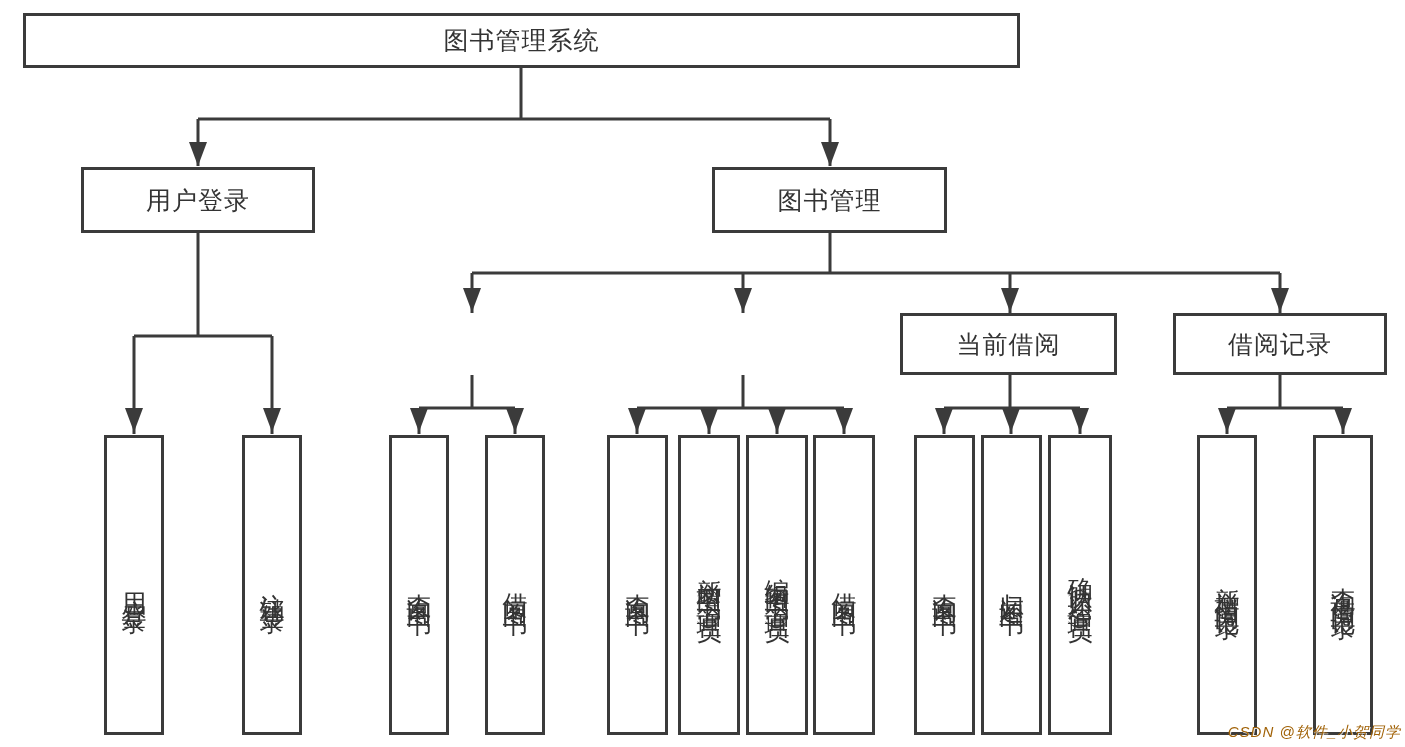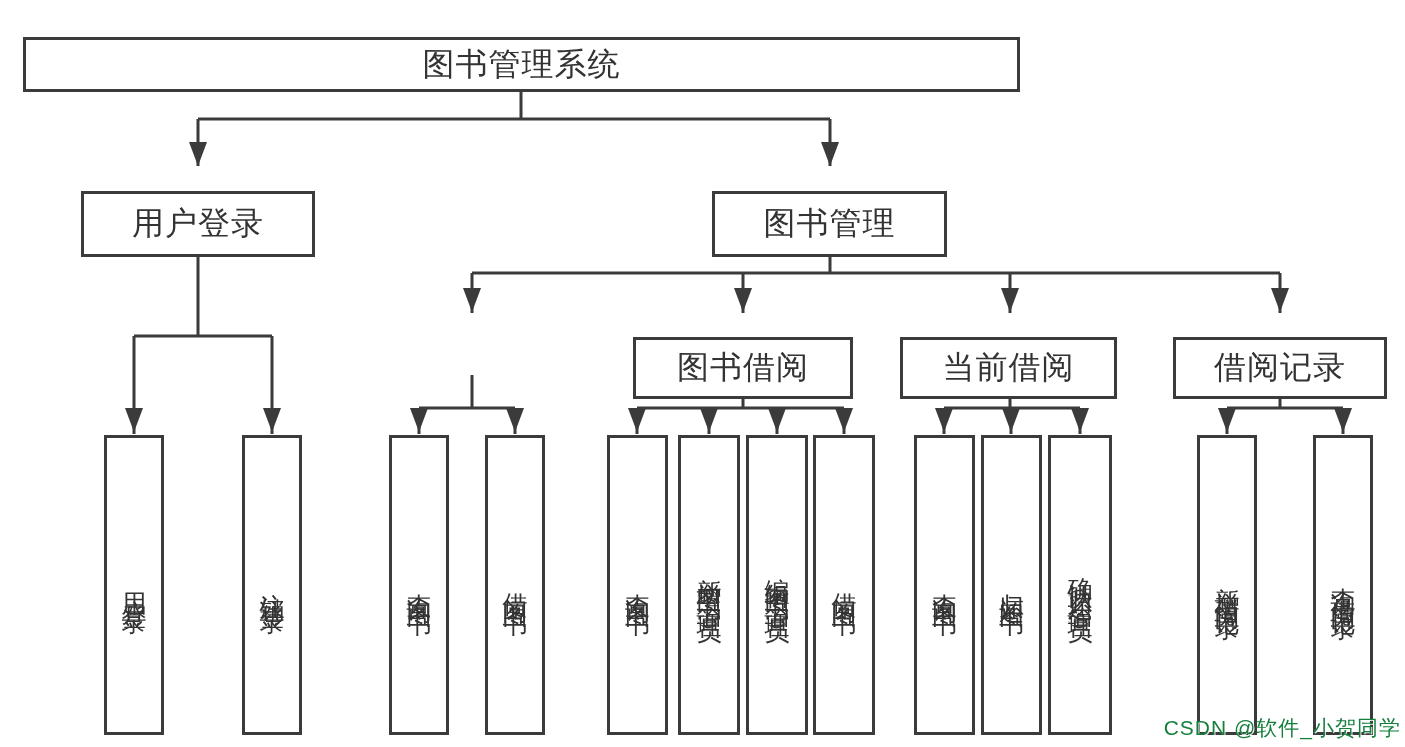--- a/index.html
+++ b/index.html
@@ -21,44 +21,44 @@
     box-sizing: border-box;
     border: 3px solid #3b3b3b;
     background: #ffffff;
     display: flex;
     align-items: center;
     justify-content: center;
     color: #333333;
     z-index: 2;
   }
   .hnode {
-    font-size: 32px;
+    font-size: 25px;
     letter-spacing: 1px;
     white-space: nowrap;
-    margin-top: 24px;
   }
   .leaf {
     top: 435px;
     height: 300px;
     writing-mode: vertical-rl;
     text-orientation: mixed;
     font-size: 25px;
     letter-spacing: 6px;
     line-height: 1;
   }
   #watermark {
     position: absolute;
     right: 4px;
     bottom: 5px;
-    font-size: 21px;
+    font-size: 15px;
     letter-spacing: 1px;
-    color: #15803d;
+    color: #a16207;
     text-shadow: 1px 1px 0 rgba(255,255,255,0.85);
     z-index: 5;
     white-space: nowrap;
+    font-style: italic;
   }
 </style>
 </head>
 <body>
 
 <div id="canvas">
 
   <svg id="connectors" viewBox="0 0 1405 747" xmlns="http://www.w3.org/2000/svg">
     <g stroke="#3b3b3b" stroke-width="3" fill="none">
 
@@ -97,21 +97,20 @@
       <polygon points="1218,408 1236,408 1227,432"></polygon>
       <polygon points="1334,408 1352,408 1343,432"></polygon>
     </g>
   </svg>
 
   <div class="node hnode" style="left:23px; top:13px; width:997px; height:55px;">图书管理系统</div>
 
   <div class="node hnode" style="left:81px; top:167px; width:234px; height:66px;">用户登录</div>
   <div class="node hnode" style="left:712px; top:167px; width:235px; height:66px;font-family:Liberation Mono, monospace;">图书管理</div>
 
-  <div class="node hnode" style="left:633px; top:313px; width:220px; height:62px;">图书借阅</div>
   <div class="node hnode" style="left:900px; top:313px; width:217px; height:62px;">当前借阅</div>
   <div class="node hnode" style="left:1173px; top:313px; width:214px; height:62px;">借阅记录</div>
 
   <div class="node leaf" style="left:104px; width:60px;">用户登录</div>
   <div class="node leaf" style="left:242px; width:60px;">注销登录</div>
 
   <div class="node leaf" style="left:389px; width:60px;">查询图书</div>
   <div class="node leaf" style="left:485px; width:60px;">借阅图书</div>
 
   <div class="node leaf" style="left:607px; width:61px;">查询图书</div>

